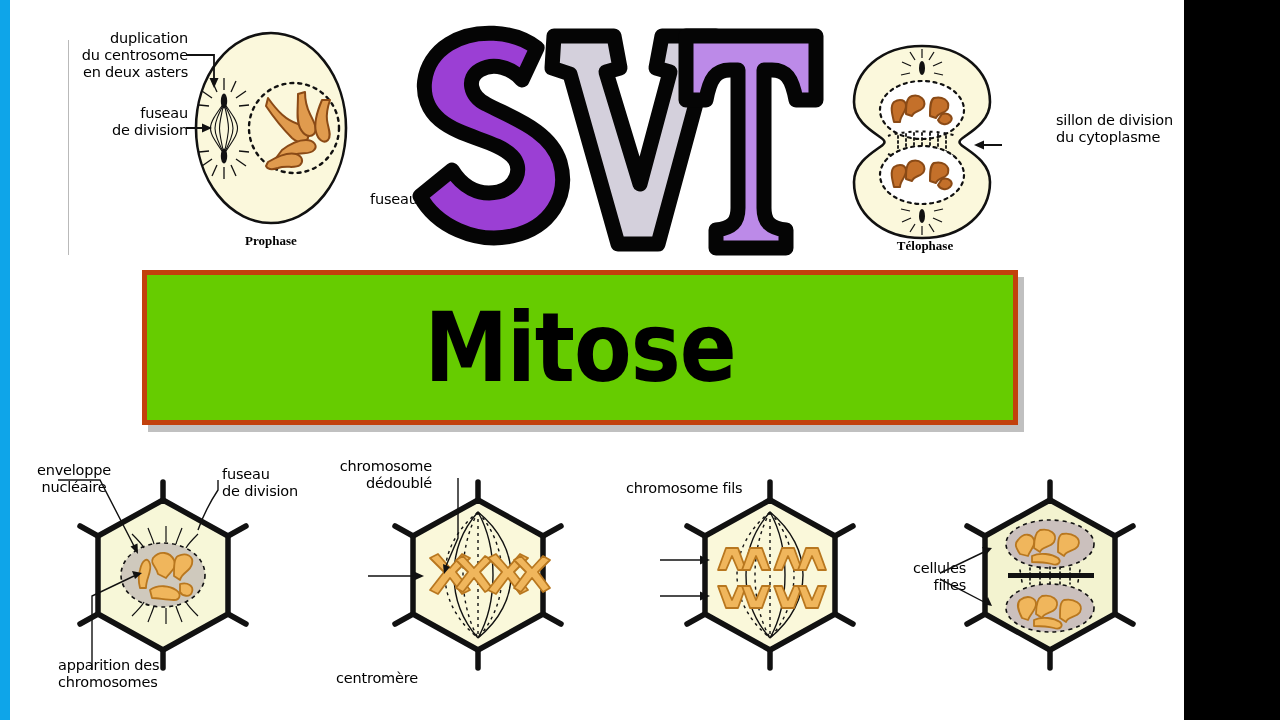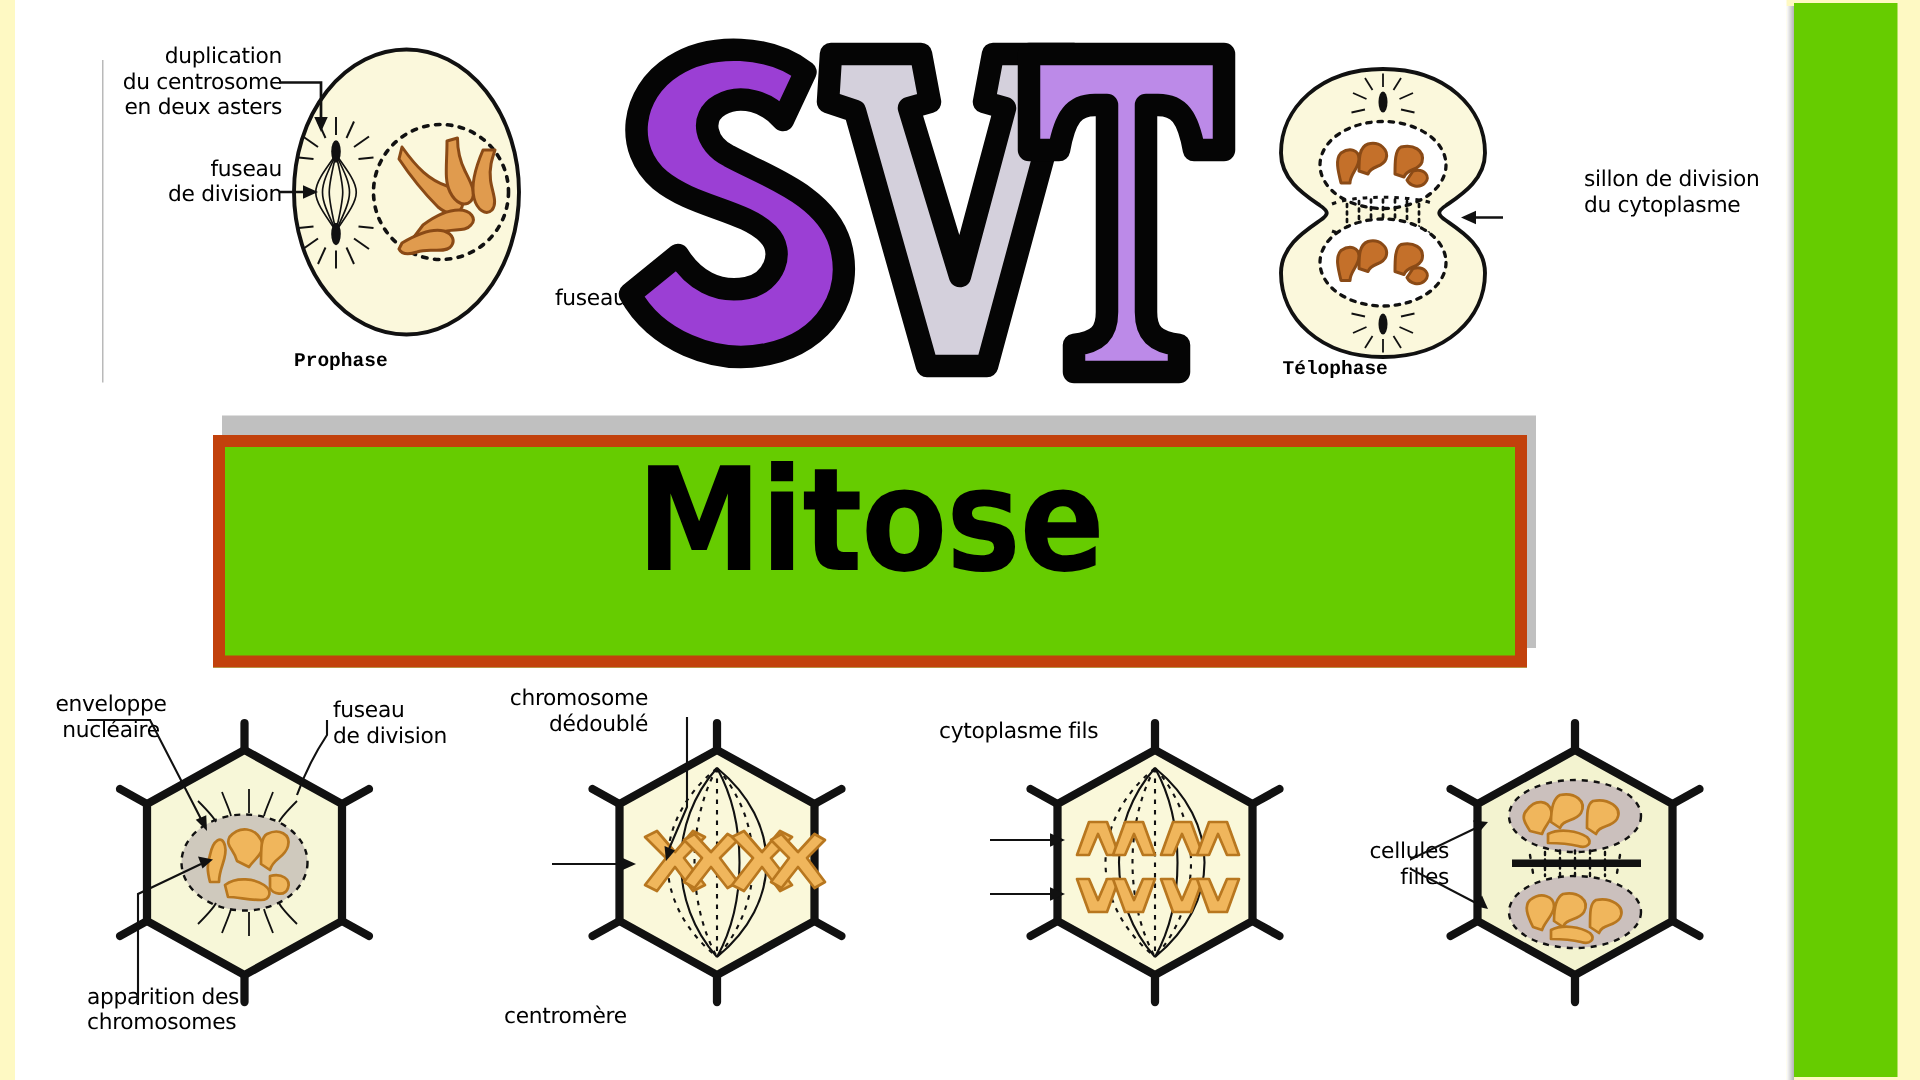--- a/index.html
+++ b/index.html
@@ -8,23 +8,23 @@
     background: #000000;
   }
   body {
     width: 1280px;
     height: 720px;
     overflow: hidden;
     font-family: "Liberation Sans", sans-serif;
   }
   #slide {
     position: relative;
-    width: 1280px;
+    width: 1184px;
     height: 720px;
-    background: #fef9c3;
+    background: #0ea5e9;
     overflow: hidden;
   }
   
   .canvas {
     position: absolute;
     left: 10px;
     top: 0px;
     width: 1181px;
     height: 720px;
     background: #ffffff;
@@ -64,24 +64,24 @@
     font-family: "DejaVu Sans", sans-serif;
     font-size: 14.5px;
     line-height: 17px;
     letter-spacing: -0.2px;
     white-space: pre-line;
   }
   .lbl.right { text-align: right; }
   .phase-cap {
     position: absolute;
     color: #000000;
-    font-family: Liberation Mono, monospace;
+    font-family: Liberation Serif, serif;
     font-size: 13px;
     font-weight: bold;
-    text-align: left;
+    text-align: center;
   }
 
   
   .svt {
     position: absolute;
     left: 404px;
     top: 8px;
     width: 420px;
     height: 270px;
     z-index: 6;
@@ -102,26 +102,25 @@
     left: 6px; top: 7px;
     width: 876px; height: 155px;
     background: #8d8d8d;
     opacity: .55;
   }
   .mitose-box {
     position: absolute;
     left: 0; top: 0;
     width: 876px; height: 155px;
     background: #66cc00;
-    border: 8px solid #c2410c;
+    border: 5px solid #c2410c;
     box-sizing: border-box;
     display: flex;
-    align-items: flex-start;
+    align-items: center;
     justify-content: center;
-    margin-top: 20px;
   }
   .mitose-text {
     font-family: "DejaVu Sans", sans-serif;
     font-weight: bold;
     font-size: 84px;
     color: #000000;
     letter-spacing: -1px;
     transform: scaleY(1.14);
   }
 
@@ -432,21 +431,21 @@
       </g>
 
       <path d="M 66 -8 L 90 -8 L 90 60 L 78 88" fill="none" stroke="#111" stroke-width="1.4"></path>
       <path d="M 76 96 l -1 -10 l 7 3 z" fill="#111"></path>
 
       <path d="M -8 190 L -8 98 L 48 98" fill="none" stroke="#111" stroke-width="1.4"></path>
       <path d="M 56 98 l -10 -4.5 l 0 9 z" fill="#111"></path>
     </svg>
   </div>
 
-  <div class="lbl" style="left:626px; top:480px; width:150px;">cytoplasme fils</div>
+  <div class="lbl" style="left:626px; top:480px; width:150px;">chromosome fils</div>
 
   <div class="fig" style="left:660px; top:478px;">
     <svg width="230" height="200" viewBox="0 0 230 200">
       <polygon points="110,22 175,58 175,136 110,172 45,136 45,58" fill="#faf8da" stroke="#111" stroke-width="5.5" stroke-linejoin="round"></polygon>
       <g stroke="#111" stroke-width="5.5" stroke-linecap="round">
         <line x1="110" y1="22" x2="110" y2="4"></line>
         <line x1="175" y1="58" x2="193" y2="48"></line>
         <line x1="175" y1="136" x2="193" y2="146"></line>
         <line x1="110" y1="172" x2="110" y2="190"></line>
         <line x1="45" y1="136" x2="27" y2="146"></line>

